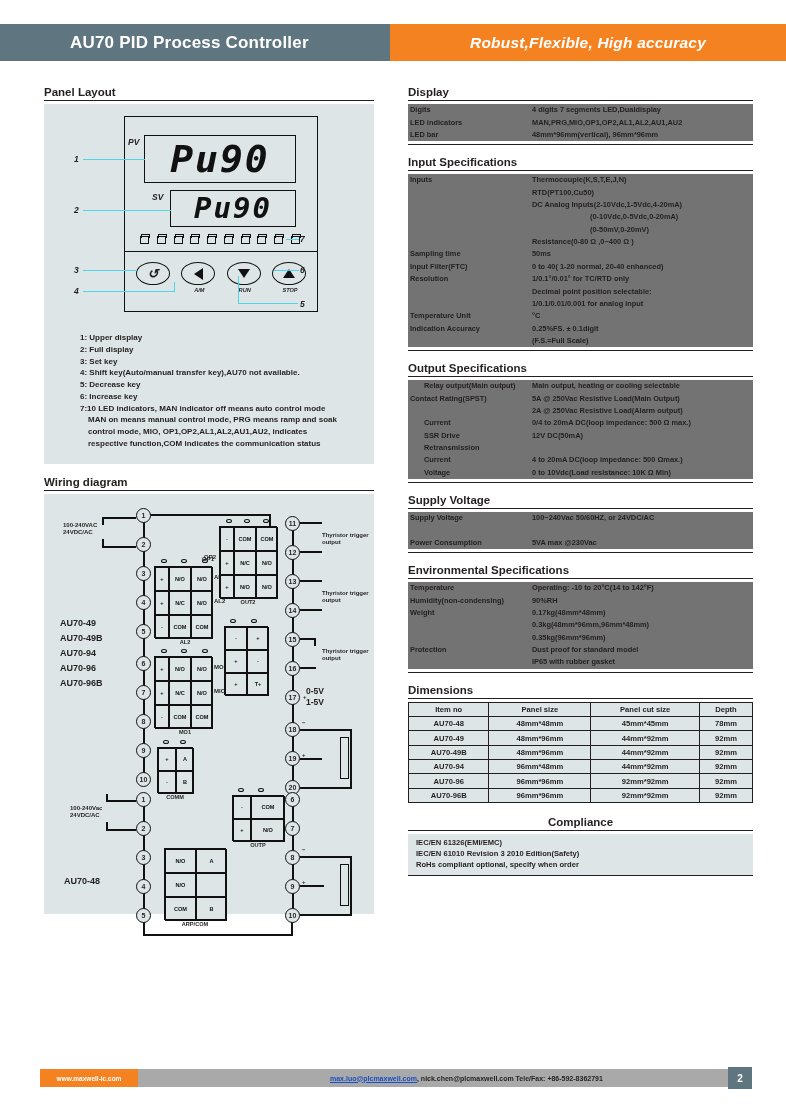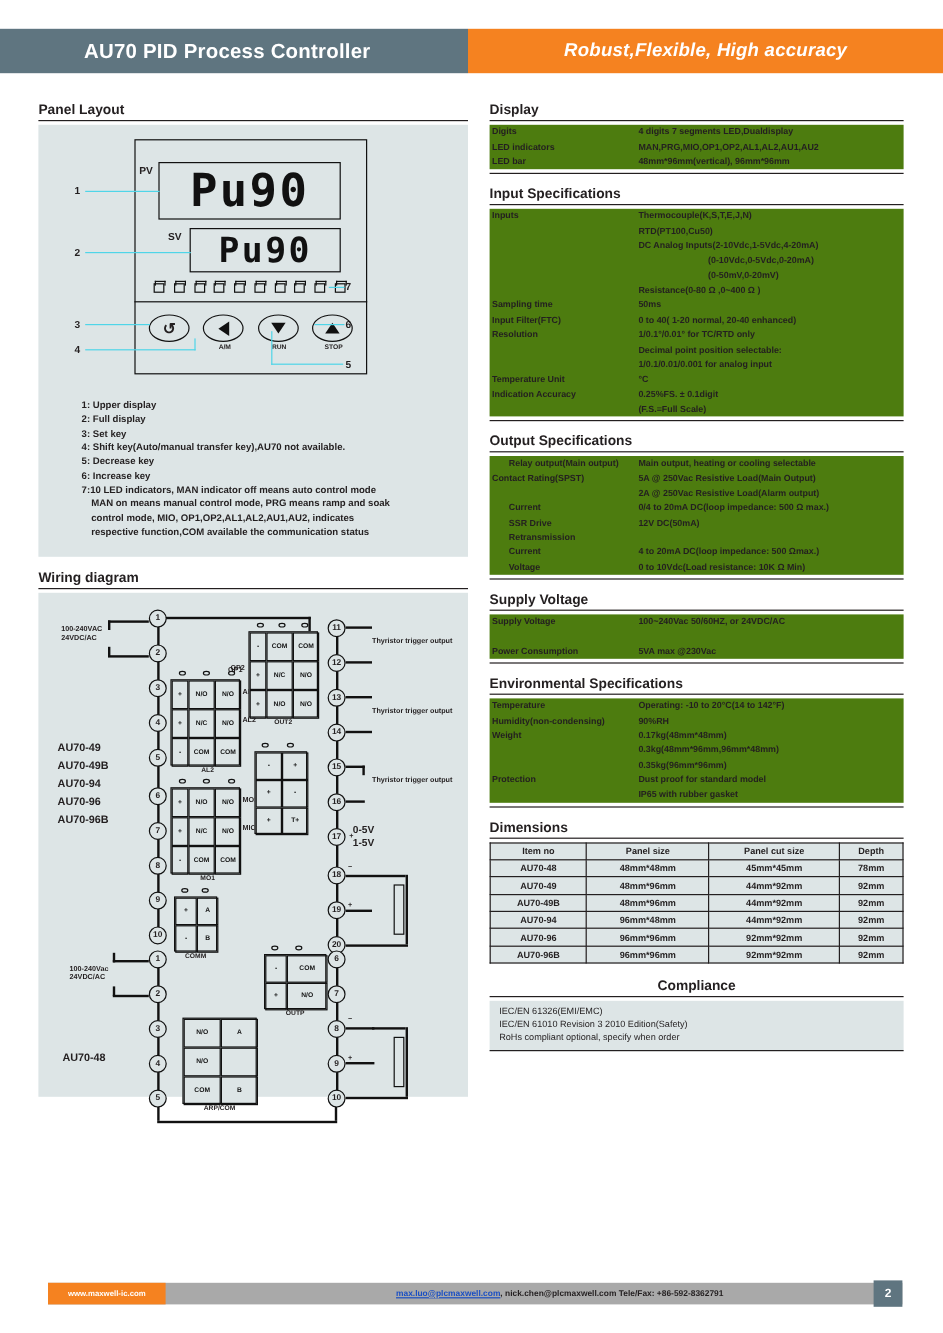--- a/index.html
+++ b/index.html
@@ -20,56 +20,56 @@
     color: #ffffff; font-size: 17px; font-weight: bold;
     padding-left: 70px; letter-spacing: .2px;
   }
   .header-right { flex: 1; background: #f58220; display: flex; align-items: center; justify-content: center; }
   .header-tagline {
     color: #ffffff; font-size: 15.5px; font-weight: bold; font-style: italic;
     letter-spacing: .2px;
   }
 
   
-  .col-left { position: absolute; left: 32px; top: 86px; width: 358px; }
+  .col-left { position: absolute; left: 44px; top: 86px; width: 330px; }
   .col-right { position: absolute; left: 408px; top: 86px; width: 345px; }
 
   
   .sec-h {
     font-size: 11.5px; font-weight: bold; color: #231f20;
     padding-bottom: 2px; margin-bottom: 3px;
     border-bottom: 1.6px solid #231f20;
   }
   .sec-h.thin { border-bottom-width: 1.2px; }
 
   .panel-box { background: #dde5e6; padding: 6px 8px 8px 8px; }
 
   
-  table.spec { width: 100%; border-collapse: collapse; background: #4d7c0f; }
+  table.spec { width: 100%; border-collapse: collapse; background: #737373; }
   table.spec td { font-size: 7.4px; font-weight: bold; vertical-align: top; padding: 1.2px 2px; line-height: 1.35; }
   td.k { width: 122px; padding-left: 10px; }
   td.v { padding-left: 4px; }
   td.v.ind { padding-left: 60px; }
   td.k.sub { padding-left: 16px; }
   .spec-wrap { border-bottom: 1.6px solid #231f20; padding-bottom: 3px; margin-bottom: 11px; }
 
   
   table.dim { width: 100%; border-collapse: collapse; background: #dde5e6; border: 1.4px solid #231f20; }
   table.dim td, table.dim th {
     border: 1px solid #231f20; font-size: 7.6px; font-weight: bold;
     text-align: center; padding: 2.2px 2px;
   }
   table.dim th { font-weight: bold; }
 
   
   .compl-body { background: #dde5e6; padding: 3px 8px 5px 8px; border-bottom: 1.6px solid #231f20; }
-  .compl-body div { font-size: 7.6px; font-weight: normal; line-height: 1.45; }
-
-  
-  .panel-art { position: relative; height: 218px; }
+  .compl-body div { font-size: 7.6px; font-weight: bold; line-height: 1.45; }
+
+  
+  .panel-art { position: relative; height: 218px; font-style: italic; }
   .dev-outline { position: absolute; left: 72px; top: 6px; width: 194px; height: 196px; border: 1.6px solid #111; background: #dde5e6; }
   .dev-divider { position: absolute; left: 72px; top: 141px; width: 194px; height: 0; border-top: 1.6px solid #111; }
   .seg-box { position: absolute; border: 1.6px solid #111; background: #dde5e6; display: flex; align-items: center; justify-content: center; }
   .pv-box { left: 92px; top: 25px; width: 152px; height: 48px; }
   .sv-box { left: 118px; top: 80px; width: 126px; height: 37px; }
   .seg-txt {
     font-family: "DejaVu Sans Mono", monospace; font-weight: bold;
     letter-spacing: 2px; color: #111; line-height: 1;
   }
   .pv-box .seg-txt { font-size: 38px; }
@@ -239,21 +239,21 @@
       <div class="legend">
         <div>1: Upper display</div>
         <div>2: Full display</div>
         <div>3: Set key</div>
         <div>4: Shift key(Auto/manual transfer key),AU70 not available.</div>
         <div>5: Decrease key</div>
         <div>6: Increase key</div>
         <div>7:10 LED indicators, MAN indicator off means auto control mode</div>
         <div class="cont">MAN on means manual control mode, PRG means ramp and soak</div>
         <div class="cont">control mode, MIO, OP1,OP2,AL1,AL2,AU1,AU2, indicates</div>
-        <div class="cont">respective function,COM available the communication status</div>
+        <div class="cont">respective function,COM indicates the communication status</div>
       </div>
     </div>
 
     <div class="sec-h" style="margin-top:12px;">Wiring diagram</div>
 
     <div class="wire-art">
 
       <div class="wire wv" style="left:99px;top:20px;height:260px;"></div>
       <div class="term" style="left:92px;top:14px;">1</div>
       <div class="term" style="left:92px;top:43px;">2</div>

